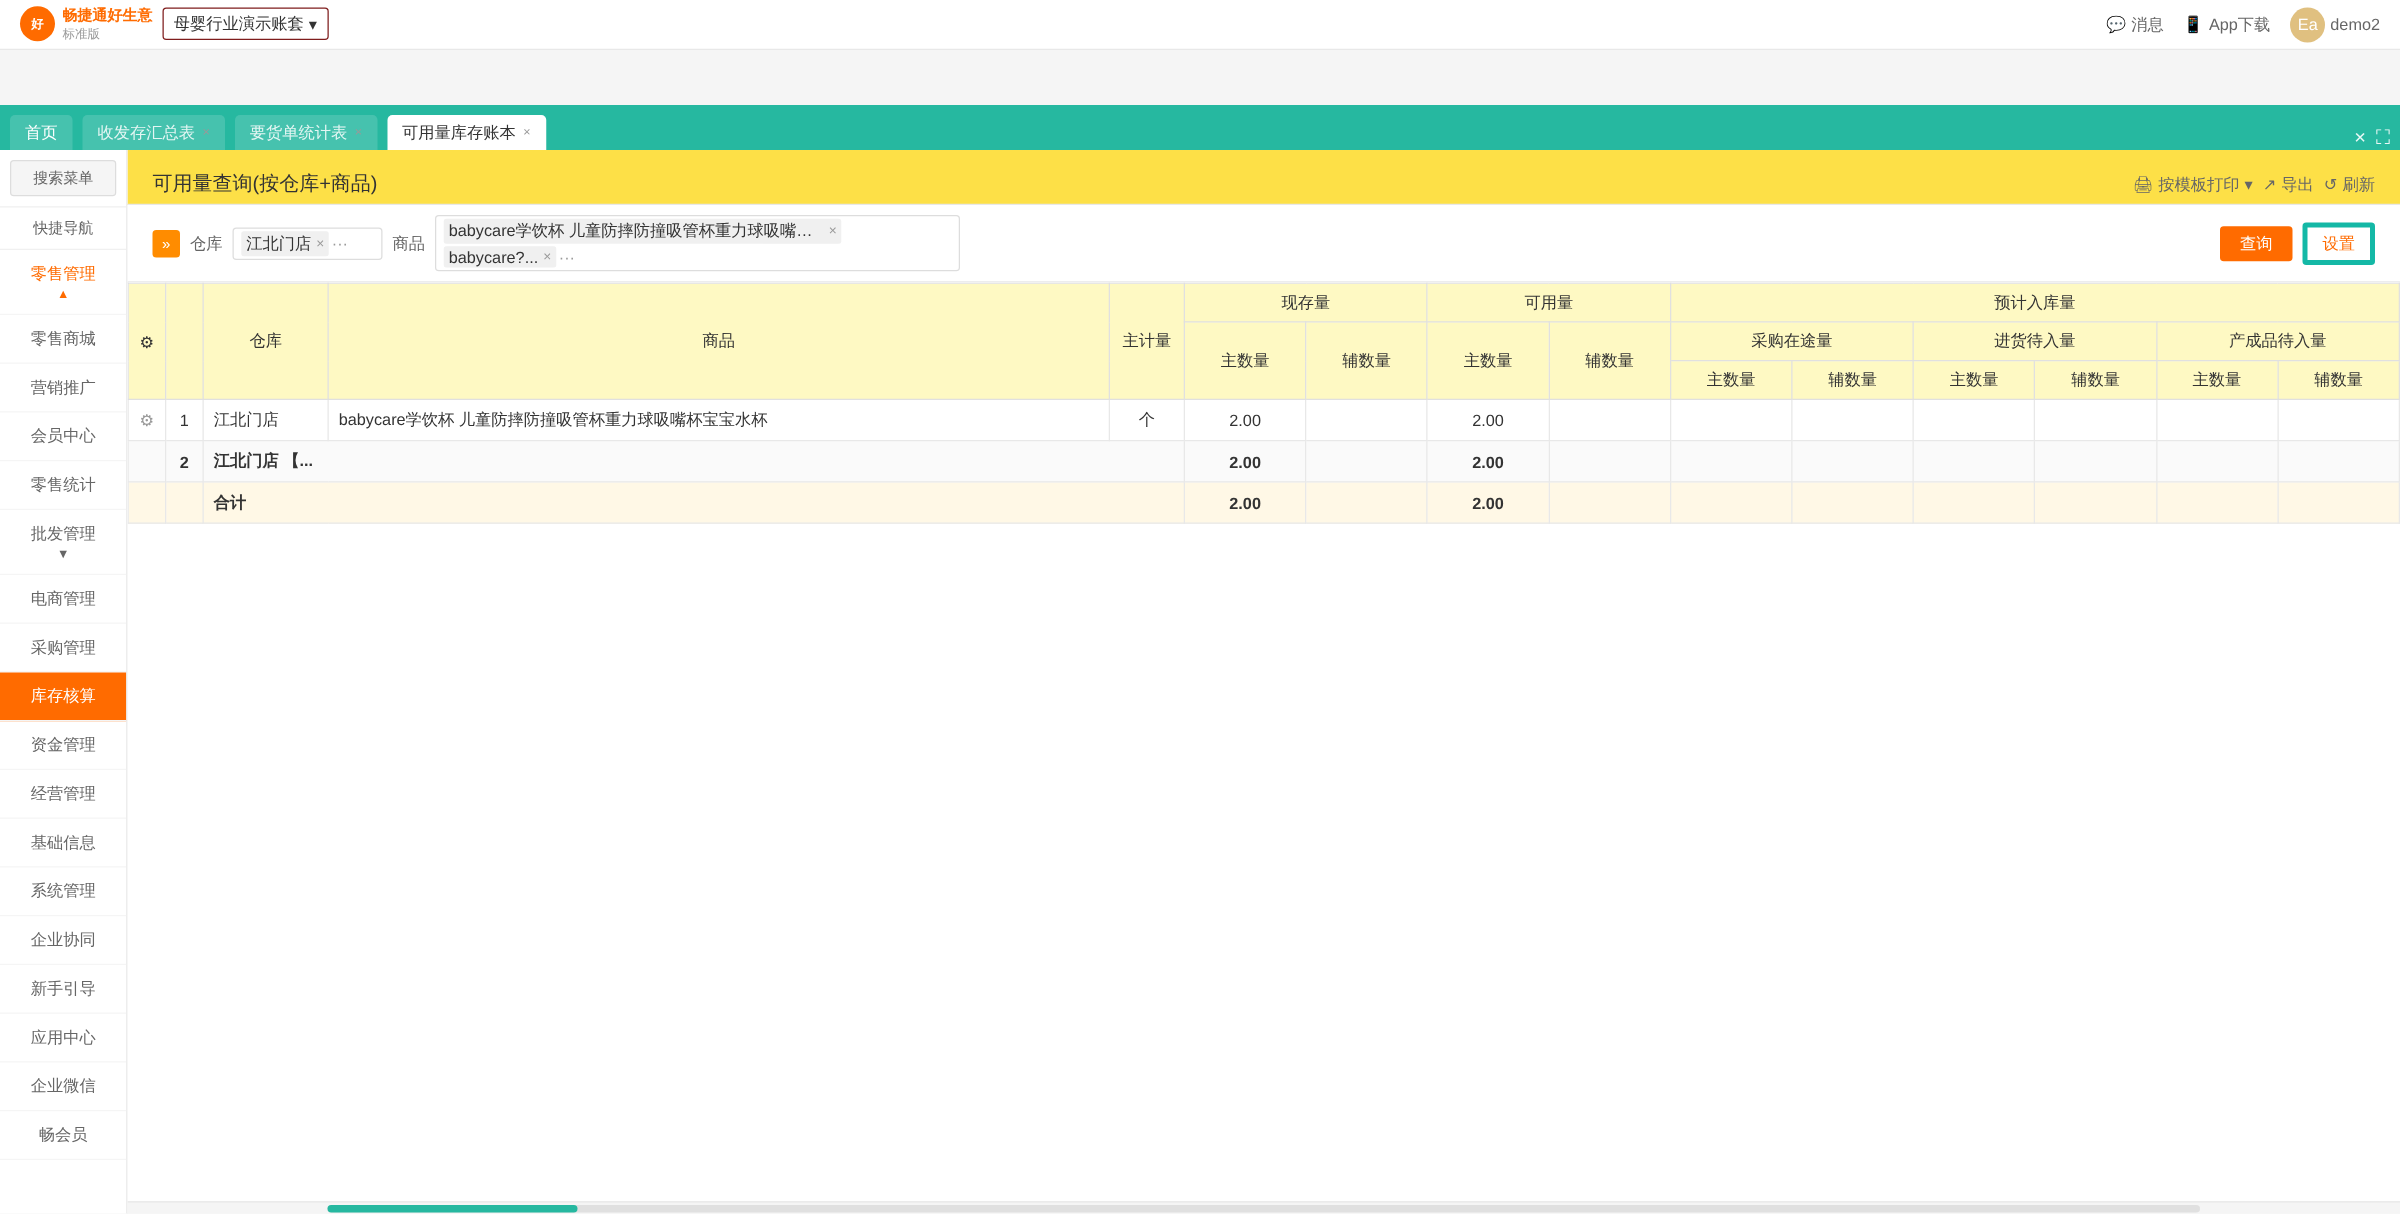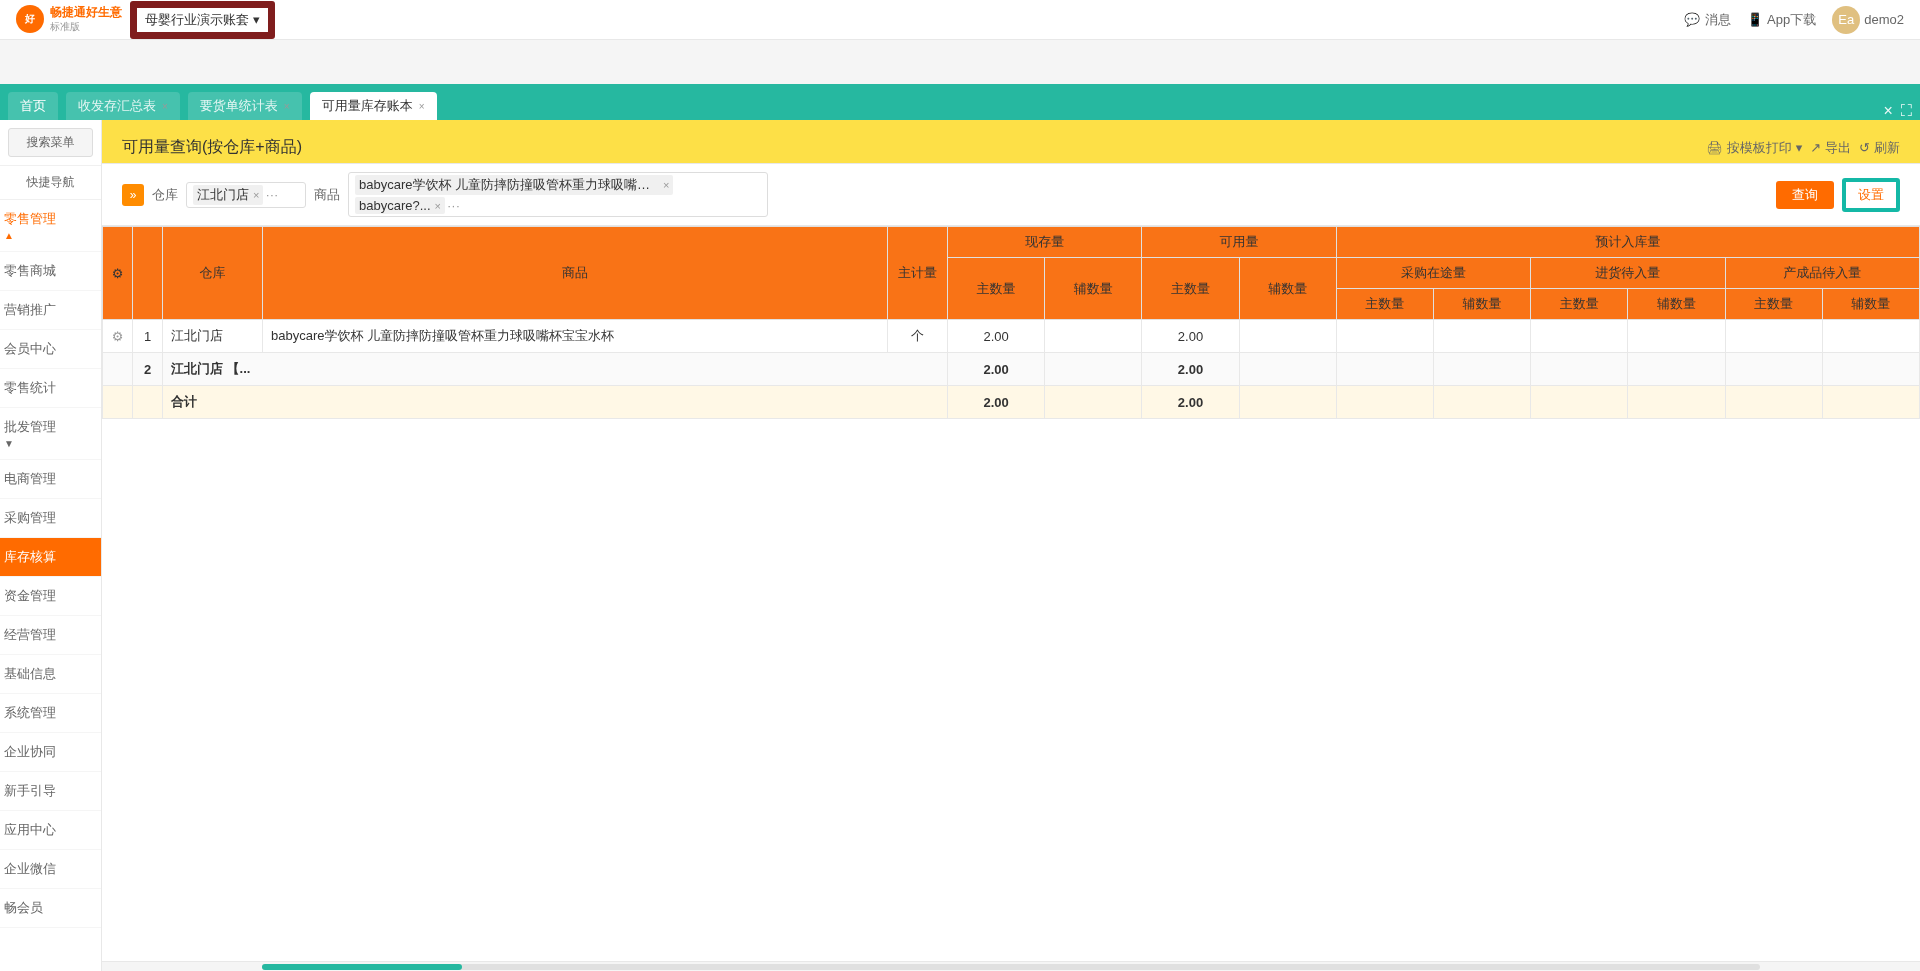--- a/index.html
+++ b/index.html
@@ -14,21 +14,21 @@
       justify-content: space-between;
       padding: 0 16px;
       border-bottom: 1px solid #e8e8e8;
       flex-shrink: 0;
     }
     .top-bar-left { display: flex; align-items: center; gap: 8px; }
     .logo { display: flex; align-items: center; gap: 6px; }
     .logo-icon { width: 28px; height: 28px; background: #ff6b00; border-radius: 50%; display: flex; align-items: center; justify-content: center; color: #fff; font-size: 10px; font-weight: bold; }
     .logo-text { font-size: 12px; color: #ff6b00; font-weight: bold; line-height: 1.2; }
     .logo-sub { font-size: 10px; color: #999; }
-    .tenant-selector { display: flex; align-items: center; gap: 4px; border: 7px solid #7f1d1d; border-radius: 3px; padding: 3px 8px; cursor: pointer; color: #333; font-size: 12px; }
+    .tenant-selector { display: flex; align-items: center; gap: 4px; border: 1px solid #7f1d1d; border-radius: 3px; padding: 3px 8px; cursor: pointer; color: #333; font-size: 12px; }
     .top-bar-right { display: flex; align-items: center; gap: 16px; }
     .top-bar-btn { display: flex; align-items: center; gap: 4px; color: #666; font-size: 12px; cursor: pointer; }
     .avatar { width: 28px; height: 28px; border-radius: 50%; background: #e0c080; display: flex; align-items: center; justify-content: center; color: #fff; font-size: 11px; overflow: hidden; }
 
     
     .nav-tabs {
       background: #26b8a0;
       height: 36px;
       display: flex;
       align-items: flex-end;
@@ -70,21 +70,21 @@
       flex-direction: column;
       overflow-y: auto;
       flex-shrink: 0;
     }
     .sidebar-search { padding: 8px; border-bottom: 1px solid #f0f0f0; }
     .sidebar-search-btn { width: 100%; padding: 5px; background: #f5f5f5; border: 1px solid #ddd; border-radius: 3px; color: #666; font-size: 12px; cursor: pointer; text-align: center; }
     .sidebar-nav-btn { padding: 8px; border-bottom: 1px solid #f0f0f0; text-align: center; color: #666; font-size: 12px; cursor: pointer; }
     .sidebar-item {
       display: flex;
       flex-direction: column;
-      align-items: flex-start;
+      align-items: center;
       padding: 10px 4px;
       cursor: pointer;
       color: #666;
       font-size: 12px;
       border-bottom: 1px solid #f5f5f5;
       gap: 2px;
     }
     .sidebar-item.active { background: #ff6b00; color: #fff; }
     .sidebar-item.active-parent { color: #ff6b00; }
     .sidebar-item .arrow { font-size: 10px; }
@@ -183,21 +183,21 @@
       padding: 0 0 0 0;
     }
 
     table {
       width: 100%;
       border-collapse: collapse;
       font-size: 12px;
     }
 
     .table-header-row th {
-      background: #f97316;
+      background: #fef9c3;
       border: 1px solid #e0e0e0;
       padding: 6px 8px;
       text-align: center;
       color: #333;
       font-weight: normal;
       white-space: nowrap;
     }
 
     table td {
       border: 1px solid #e8e8e8;

